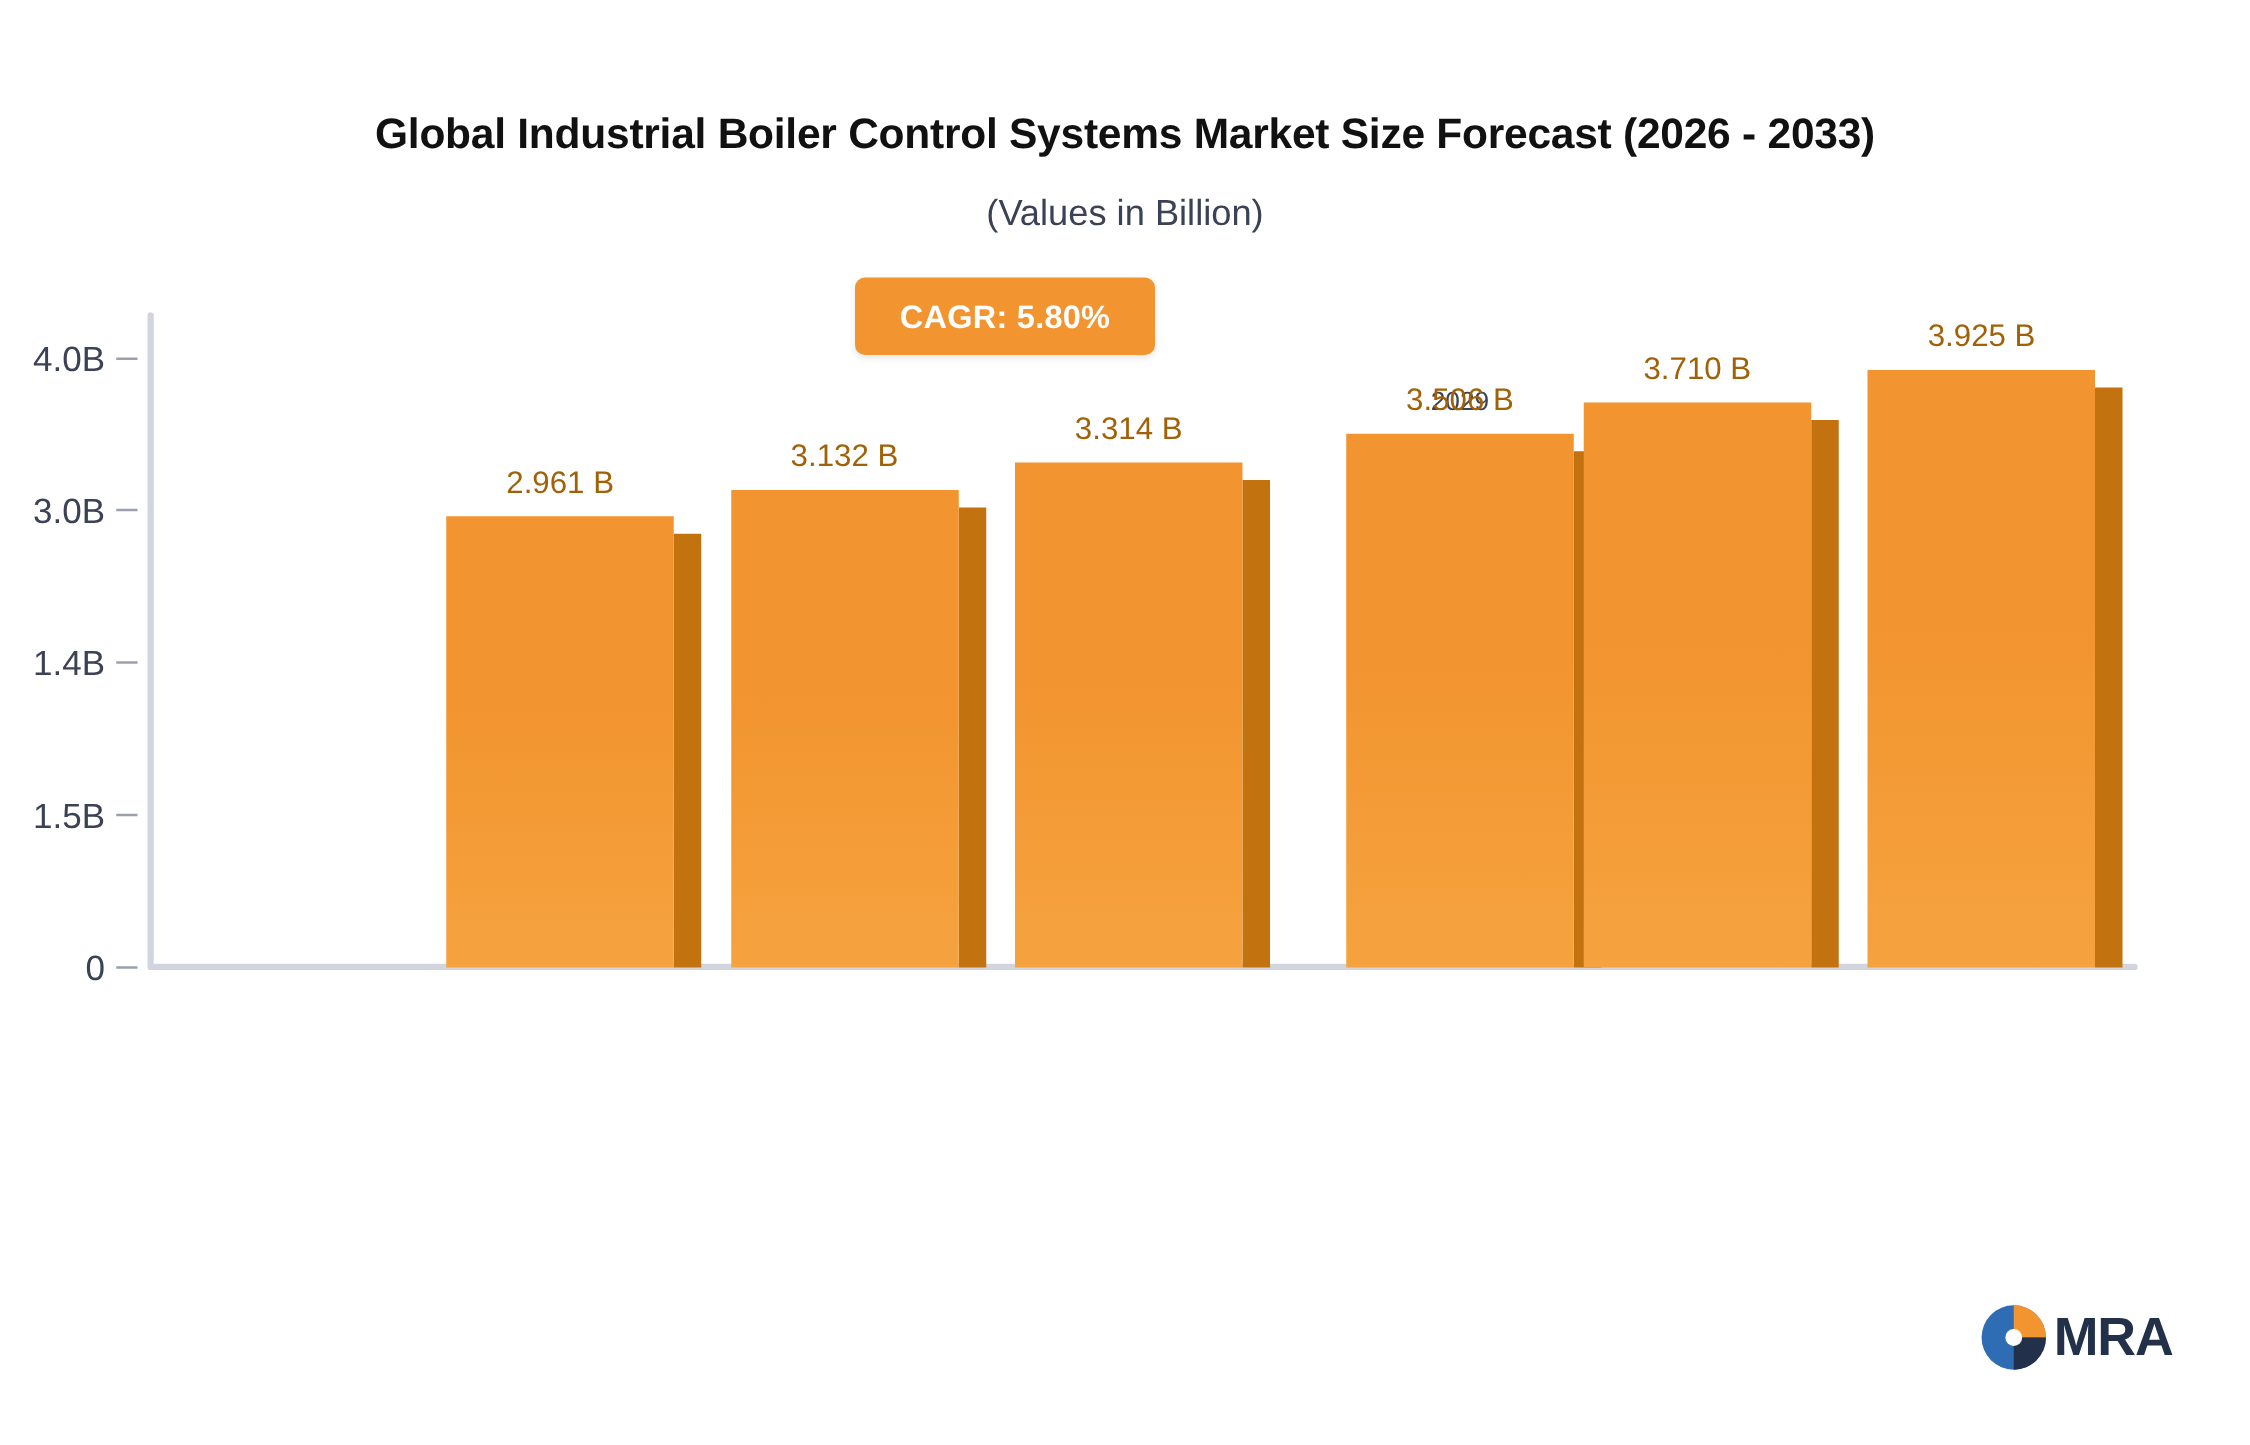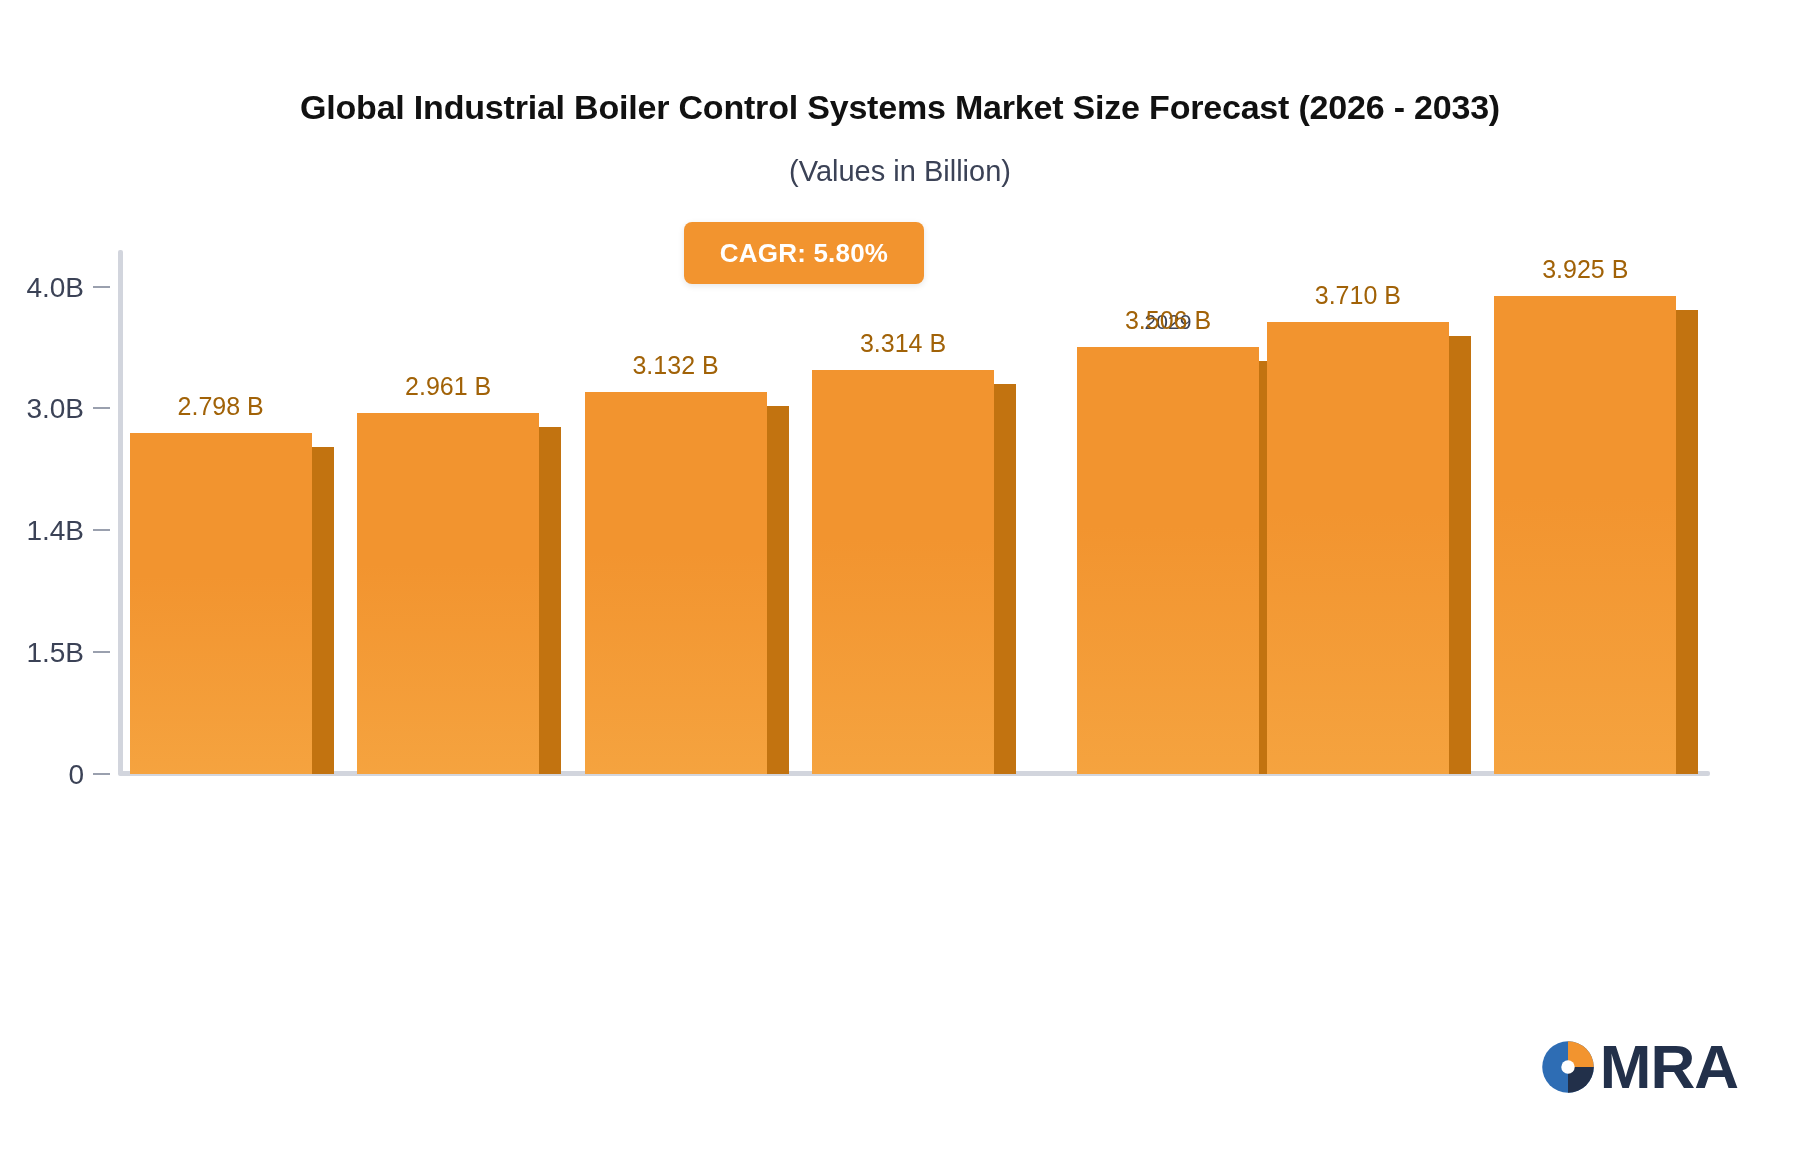--- a/index.html
+++ b/index.html
@@ -167,21 +167,21 @@
     display: flex;
     align-items: center;
     gap: 4px;
   }
   #logo-mark {
     width: 56px;
     height: 56px;
     flex: 0 0 auto;
   }
   #logo-text {
-    font-size: 62px;
+    font-size: 43px;
     font-weight: bold;
     color: #22304a;
     letter-spacing: -1px;
     line-height: 1;
   }
 </style>
 </head>
 <body>
 
 <div id="chart-root">
@@ -192,26 +192,20 @@
   </div>
 
   <div id="cagr-badge">
     <span>CAGR: 5.80%</span>
   </div>
 
   <div id="y-axis-line"></div>
   <div id="x-axis-line"></div>
 
   <div id="plot-area">
-      <div class="bar-group" style="left: 11.7429px; width: 181.943px; height: 340.966px;">
-        <div class="bar-side" style="height: 326.966px;"></div>
-        <div class="bar-face" style="height: 340.966px;"></div>
-        <div class="bar-value" style="bottom: 352.966px;">2.798 B</div>
-        <div class="bar-category">2025</div>
-      </div>
       <div class="bar-group" style="left: 239.171px; width: 181.943px; height: 360.829px;">
         <div class="bar-side" style="height: 346.829px;"></div>
         <div class="bar-face" style="height: 360.829px;"></div>
         <div class="bar-value" style="bottom: 372.829px;">2.961 B</div>
         <div class="bar-category">2026</div>
       </div>
       <div class="bar-group" style="left: 466.6px; width: 181.943px; height: 381.667px;">
         <div class="bar-side" style="height: 367.667px;"></div>
         <div class="bar-face" style="height: 381.667px;"></div>
         <div class="bar-value" style="bottom: 393.667px;">3.132 B</div>

